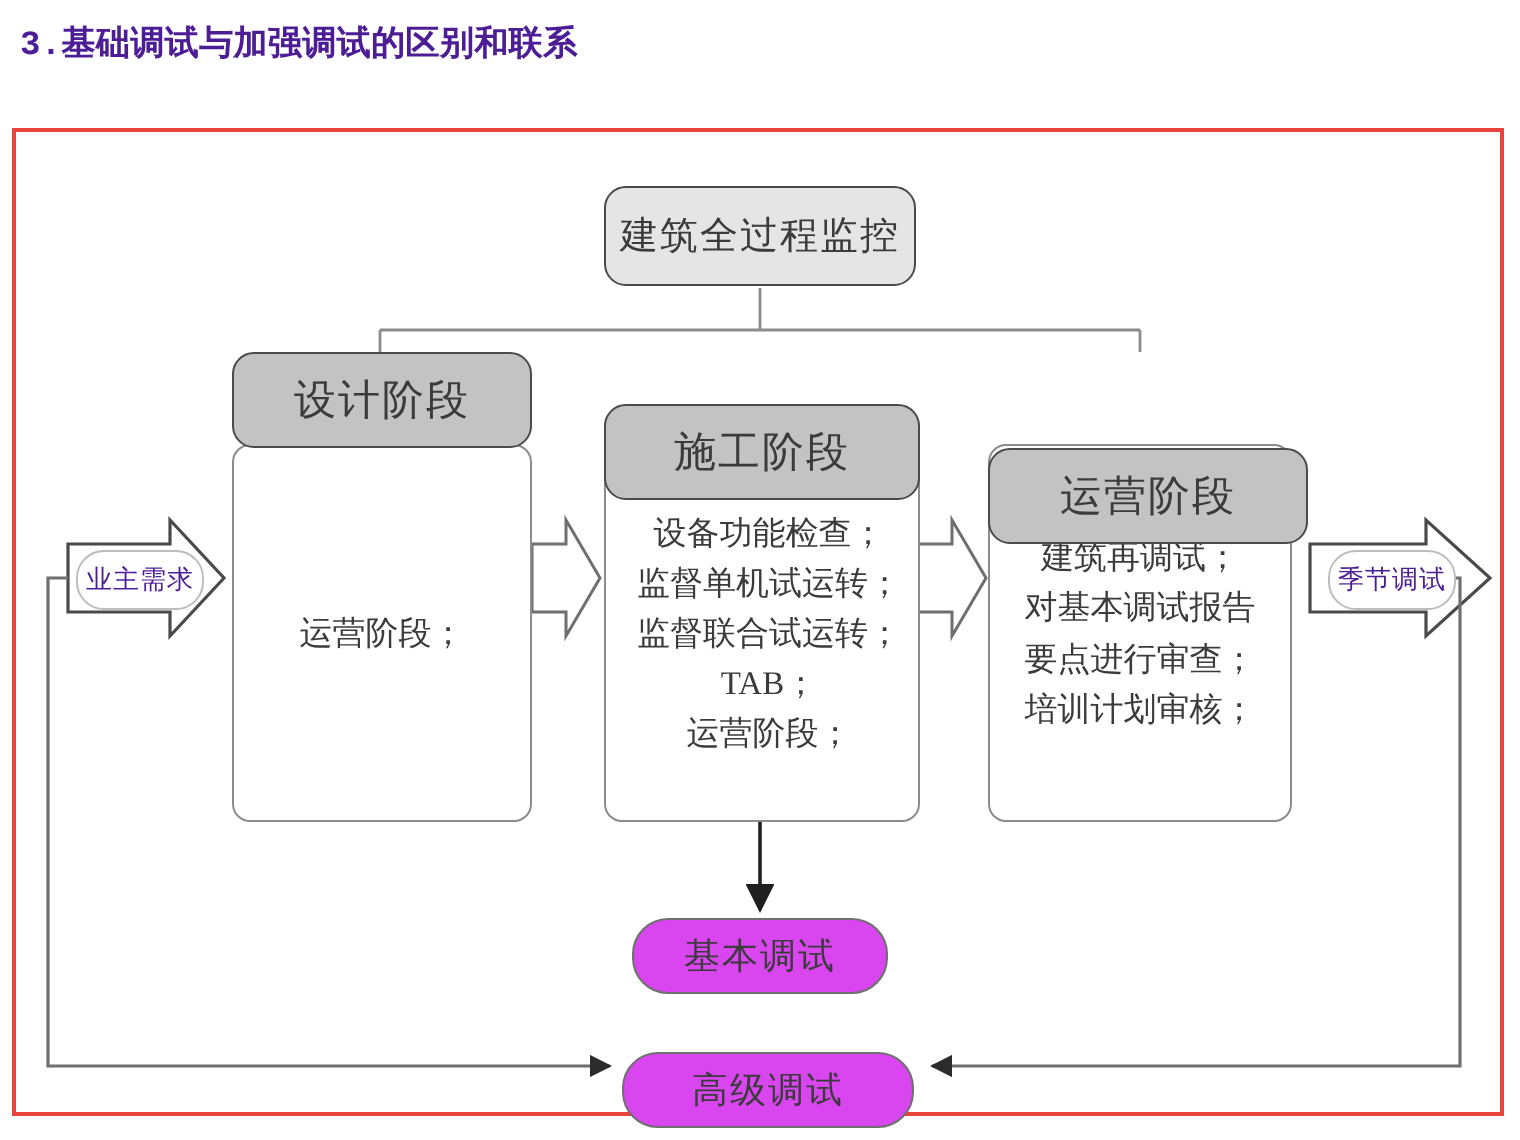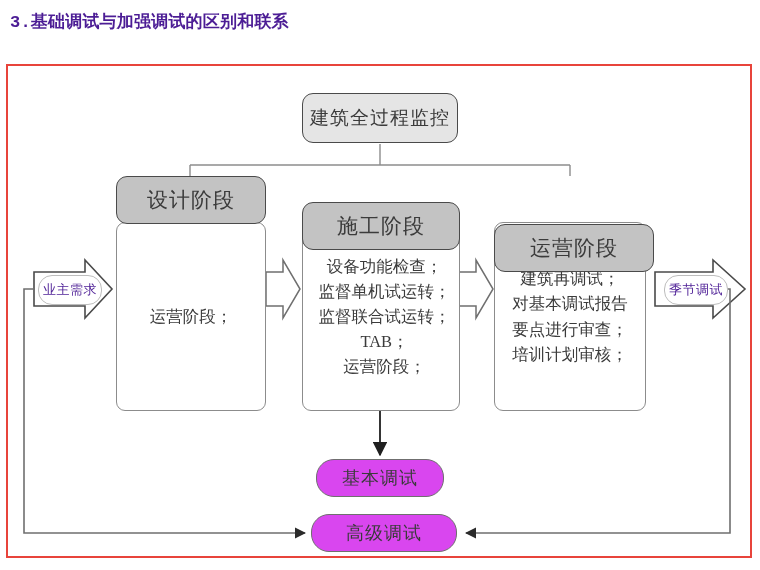--- a/index.html
+++ b/index.html
@@ -139,15 +139,15 @@
 </div>
 
 <div class="arrow-label" style="left:664px;top:275px;width:62px;height:28px;background:#fff;border:1px solid #bdbdbd;border-radius:14px;">
   <span>季节调试</span>
 </div>
 
 <div class="node pill" style="left:316px;top:459px;width:128px;height:38px;">
   <span>基本调试</span>
 </div>
 
-<div class="node pill" style="left:311px;top:514px;width:146px;height:38px;">
+<div class="node pill" style="left:311px;top:526px;width:146px;height:38px;">
   <span>高级调试</span>
 </div>
 
 </body></html>

